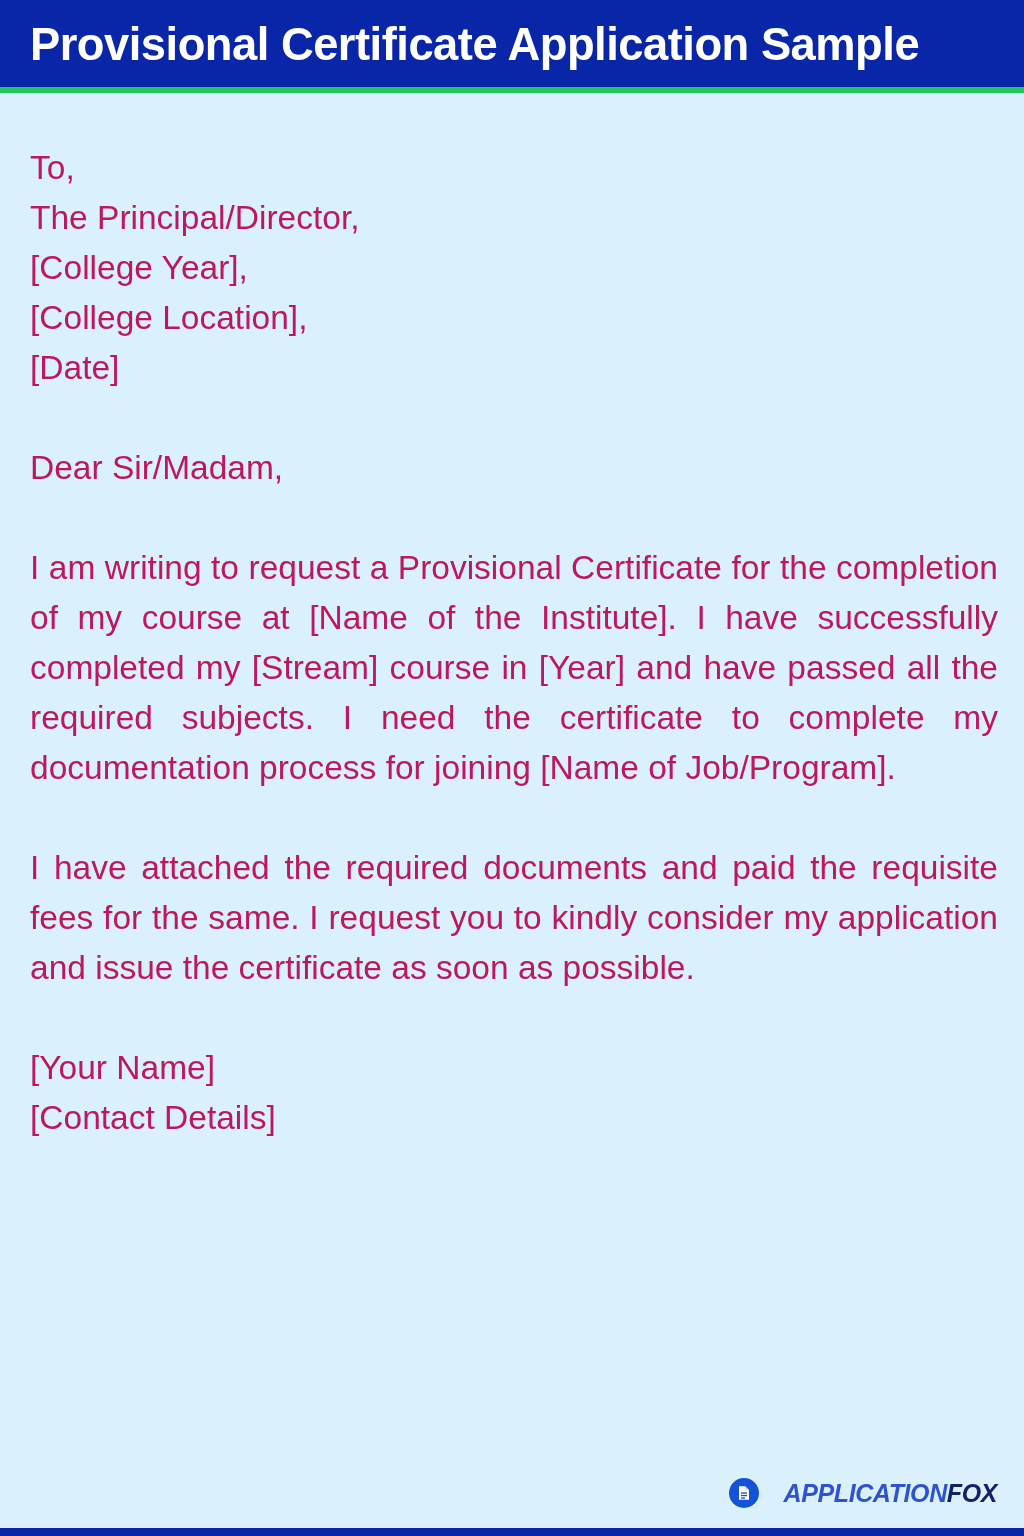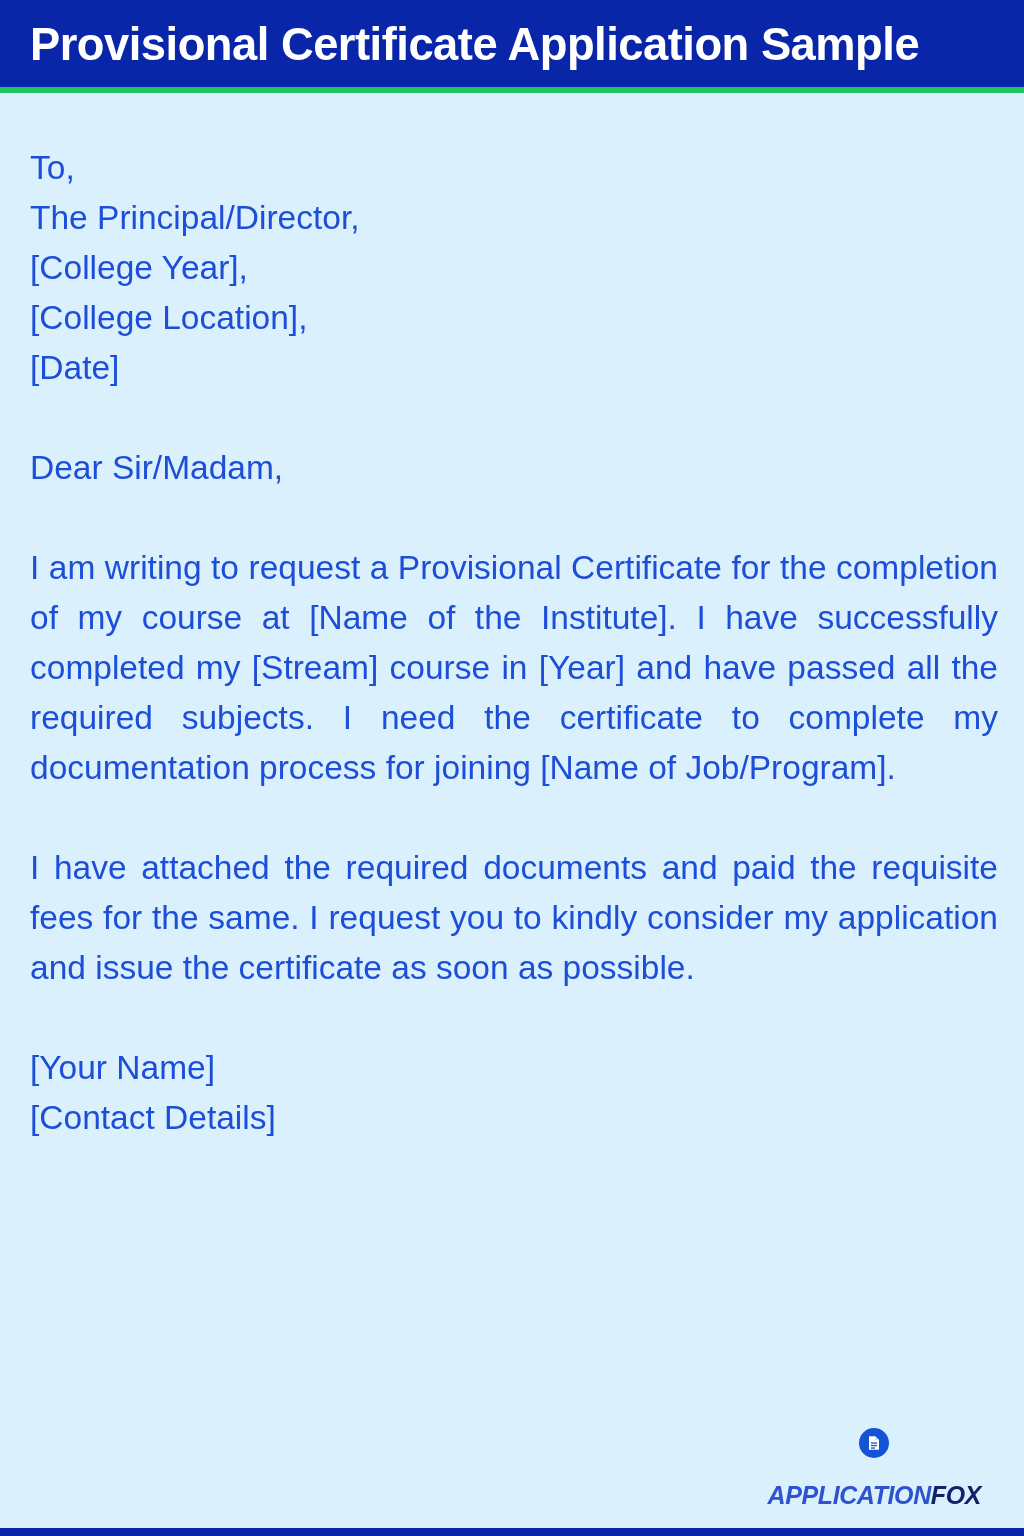--- a/index.html
+++ b/index.html
@@ -41,21 +41,21 @@
   }
 
   
   .letter {
     position: absolute;
     top: 93px;
     left: 0;
     width: 1024px;
     box-sizing: border-box;
     padding: 50px 26px 0 30px;
-    color: #1d4ed8;
+    color: #be185d;
     font-size: 33.5px;
     line-height: 50px;
   }
 
   .block {
     margin: 0;
   }
   .spacer {
     height: 50px;
   }
@@ -68,26 +68,25 @@
 
   .para {
     margin: 0;
     text-align: justify;
     text-justify: inter-word;
   }
 
   
   .footer-logo {
     position: absolute;
-    right: 43px;
+    right: 27px;
     bottom: 28px;
     display: flex;
     align-items: center;
     gap: 25px;
-    flex-direction: column;
   }
   .logo-mark {
     width: 30px;
     height: 30px;
     border-radius: 50%;
     background: #1452d6;
     display: flex;
     align-items: center;
     justify-content: center;
     flex: 0 0 auto;

